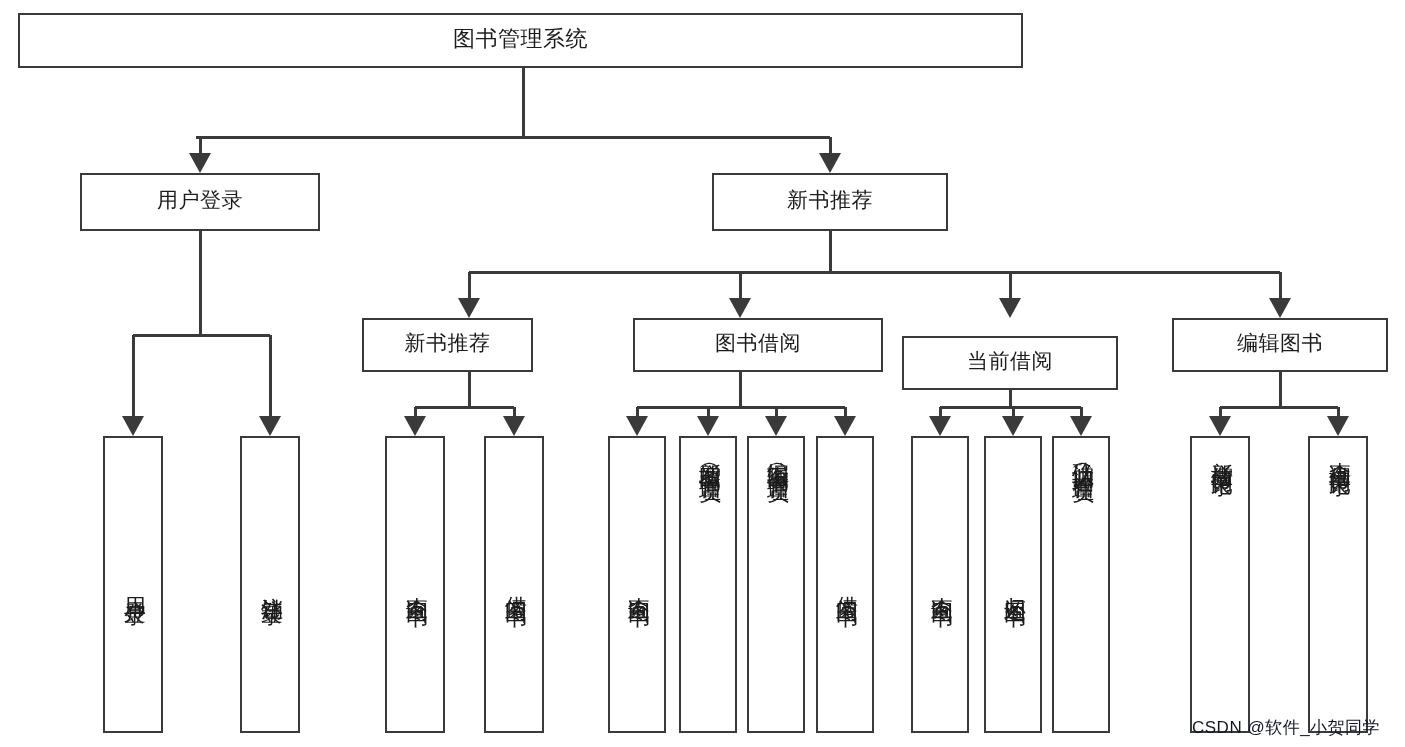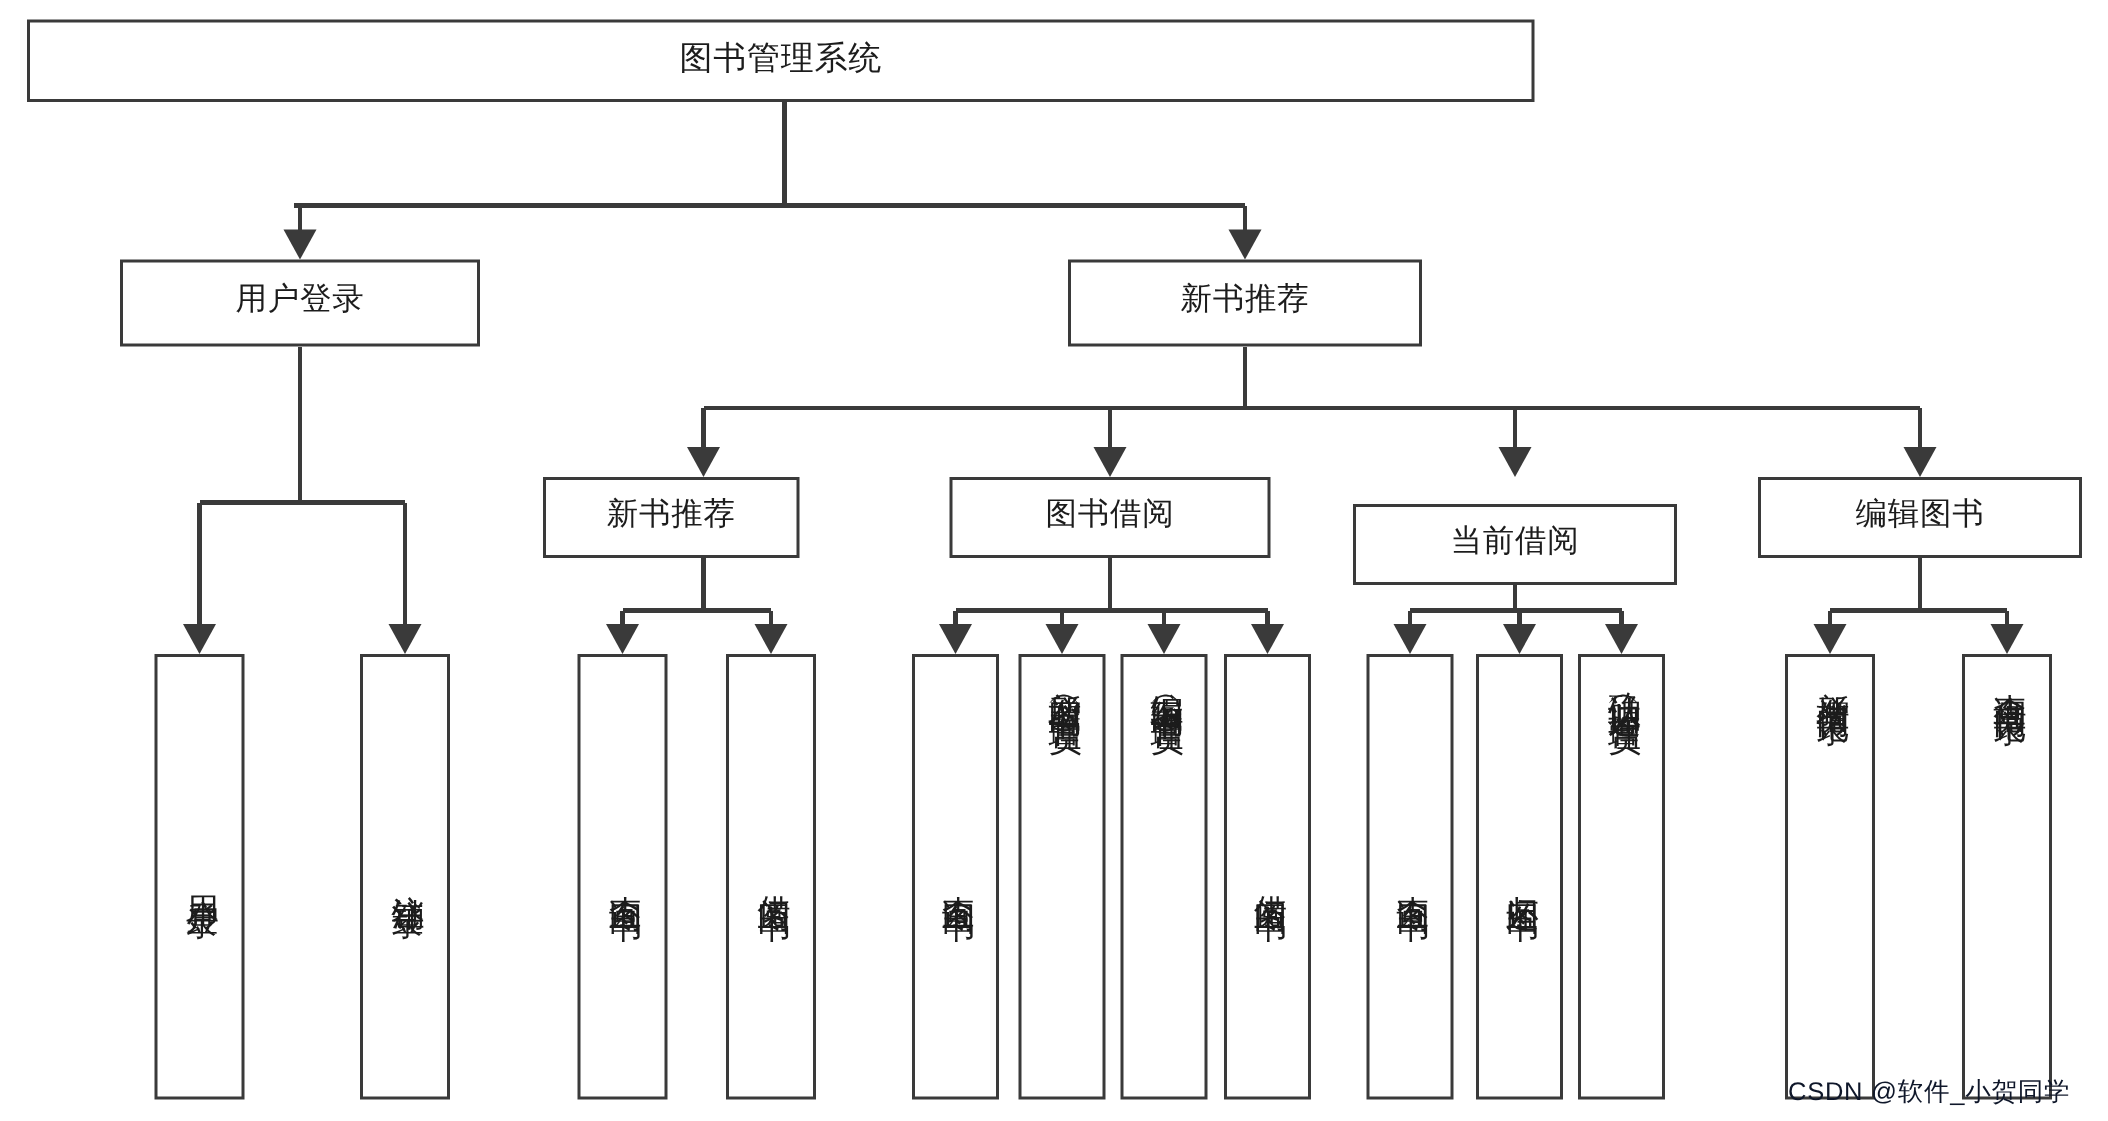--- a/index.html
+++ b/index.html
@@ -141,21 +141,21 @@
       </div>
       <div class="node-box node-horizontal" style="left: 80px; top: 173px; width: 240px; height: 58px;">
         <span class="node-label">用户登录</span>
       </div>
       <div class="node-box node-horizontal" style="left: 712px; top: 173px; width: 236px; height: 58px;">
         <span class="node-label">新书推荐</span>
       </div>
       <div class="node-box node-horizontal" style="left: 362px; top: 318px; width: 171px; height: 54px;">
         <span class="node-label">新书推荐</span>
       </div>
-      <div class="node-box node-horizontal" style="left: 633px; top: 318px; width: 214px; height: 54px;">
+      <div class="node-box node-horizontal" style="left: 633px; top: 318px; width: 250px; height: 54px;">
         <span class="node-label">图书借阅</span>
       </div>
       <div class="node-box node-horizontal" style="left: 902px; top: 336px; width: 216px; height: 54px;">
         <span class="node-label">当前借阅</span>
       </div>
       <div class="node-box node-horizontal" style="left: 1172px; top: 318px; width: 216px; height: 54px;">
         <span class="node-label">编辑图书</span>
       </div>
       <div class="node-box node-vertical align-middle" style="left: 103px; top: 436px; width: 60px; height: 297px;">
         <span class="node-label">用户登录</span>

